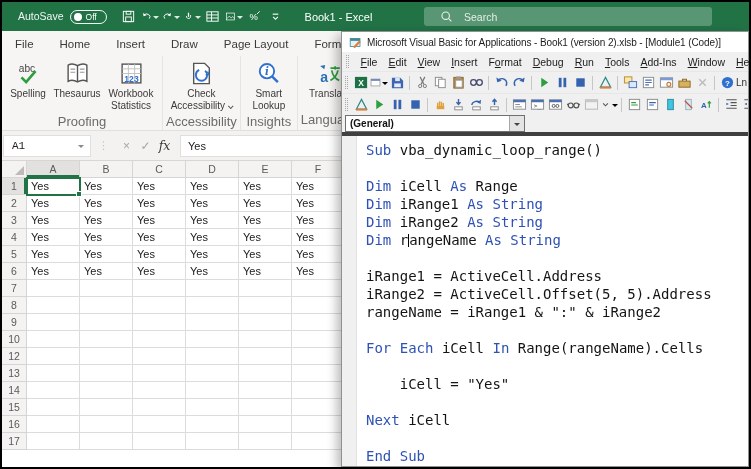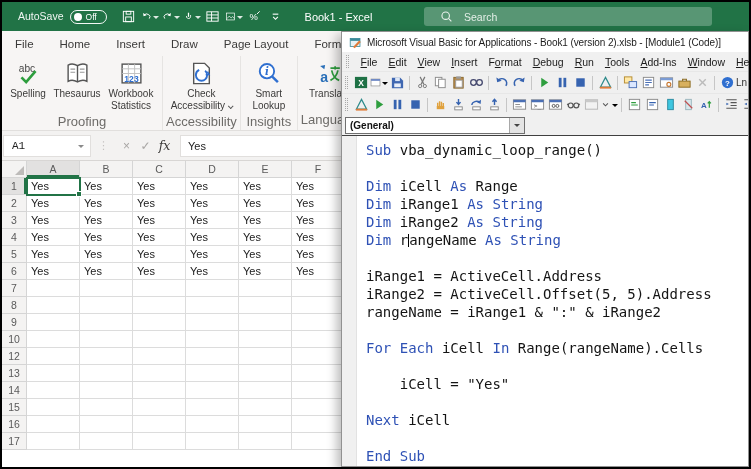--- a/index.html
+++ b/index.html
@@ -58,21 +58,21 @@
 
   
   #vba{position:absolute;left:339px;top:29px;width:408px;height:436px;background:#f0f0f0;border:1px solid #919191;box-shadow:-4px 4px 10px rgba(0,0,0,.28);display:flex;flex-direction:column;}
   .vtitle{height:20px;background:#fff;display:flex;align-items:center;gap:5px;padding-left:7px;font-size:10px;color:#1c1c1c;white-space:nowrap;overflow:hidden;flex:none;letter-spacing:-.1px;}
   .vmenu-row{height:19px;display:flex;align-items:center;background:#f0f0f0;font-size:10.5px;color:#1c1c1c;padding-left:3px;flex:none;}
   .vmenu{padding:2px 5.5px;white-space:nowrap;}
   .grip{width:3px;height:13px;border-left:1px dotted #a8a8a8;border-right:1px dotted #a8a8a8;margin:0 4px 0 1px;flex:none;}
   .vtb{height:22px;display:flex;align-items:center;background:#f0f0f0;padding-left:2px;gap:0;border-top:1px solid #e7e7e7;overflow:hidden;flex:none;}
   .tsep{width:1px;height:14px;background:#c6c6c6;margin:0 3px;flex:none;}
   .vstatus{margin-left:auto;font-size:10px;color:#333;white-space:nowrap;overflow:hidden;flex:none;width:40px;}
-  .combo-row{height:21px;background:#f0f0f0;display:flex;align-items:center;padding:2px 3px;border-bottom:1px solid #404040;flex:none;}
+  .combo-row{height:21px;background:#f0f0f0;display:flex;align-items:center;padding:2px 3px;border-bottom:4px solid #404040;flex:none;}
   .combo{width:180px;height:17px;background:#fff;border:1px solid #707070;display:flex;align-items:center;font-size:10px;font-weight:bold;color:#111;padding-left:4px;}
   .combo-arrow{margin-left:auto;width:15px;height:100%;background:#e4e4e4;border-left:1px solid #a8a8a8;display:flex;align-items:center;justify-content:center;}
   .combo-arrow i{border:3.5px solid transparent;border-top-color:#444;transform:translateY(2px);}
   .vcode{flex:1;background:#fff;display:flex;overflow:hidden;}
   .vmargin{width:15px;background:#f0f0f0;border-right:1px solid #e2e2e2;flex:none;}
   .vlines{flex:1;padding:5px 0 4px 9px;font-family:"DejaVu Sans Mono",monospace;font-size:14px;line-height:18px;color:#141414;white-space:pre;overflow:hidden;}
   .cl{height:18px;}
   .kw{color:var(--kw,#2e51b5);}
   .caret{display:inline-block;width:1px;height:13px;background:#000;vertical-align:-2px;}
 </style>

